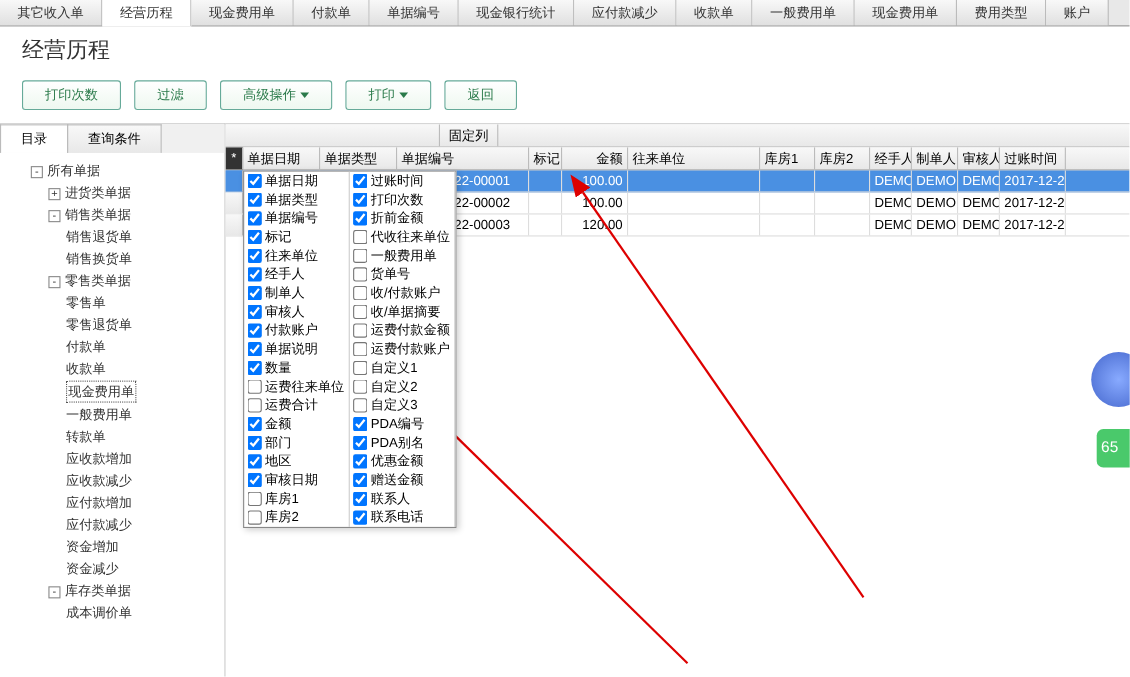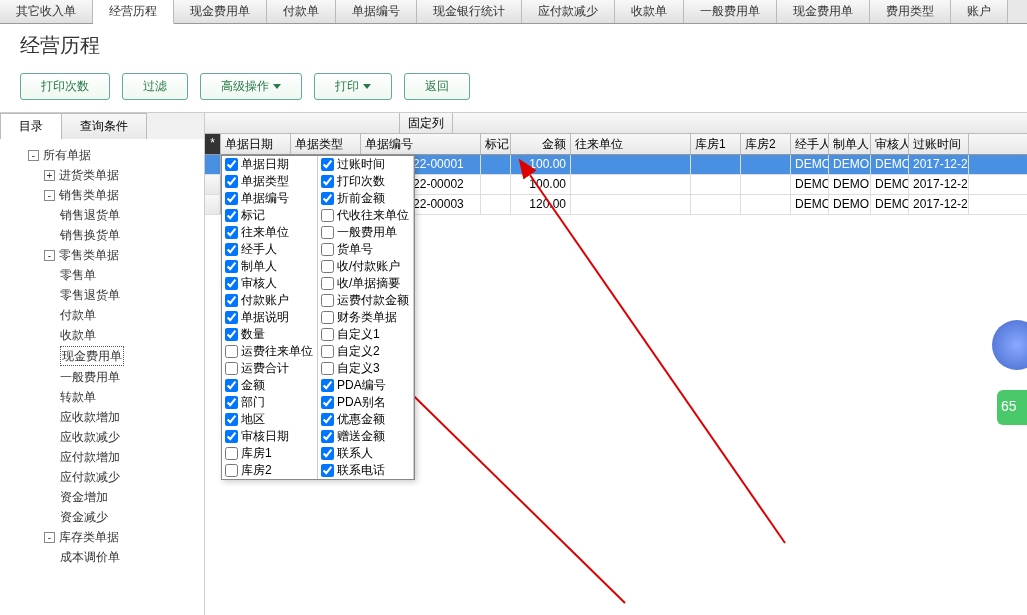--- a/index.html
+++ b/index.html
@@ -320,21 +320,21 @@
           <div class="picker-item">
             <input type="checkbox" style="">
             <span>收/单据摘要</span>
           </div>
           <div class="picker-item">
             <input type="checkbox" style="">
             <span>运费付款金额</span>
           </div>
           <div class="picker-item">
             <input type="checkbox" style="">
-            <span>财务类单据</span>
+            <span>运费付款账户</span>
           </div>
           <div class="picker-item">
             <input type="checkbox" style="">
             <span>自定义1</span>
           </div>
           <div class="picker-item">
             <input type="checkbox" style="">
             <span>自定义2</span>
           </div>
           <div class="picker-item">

